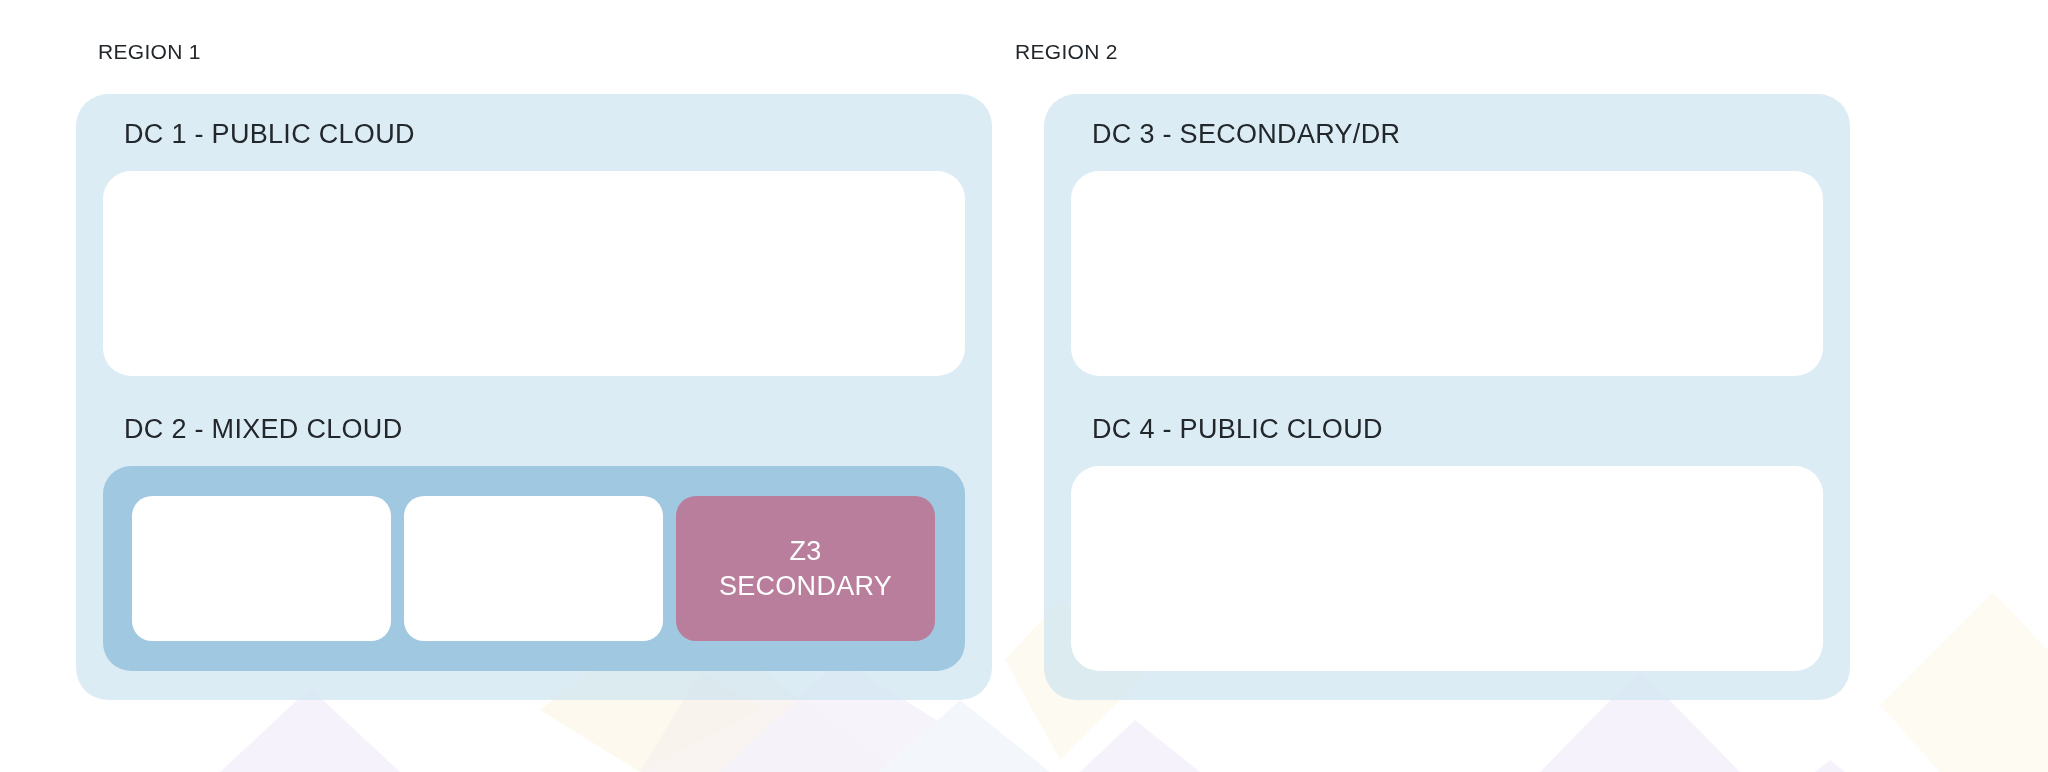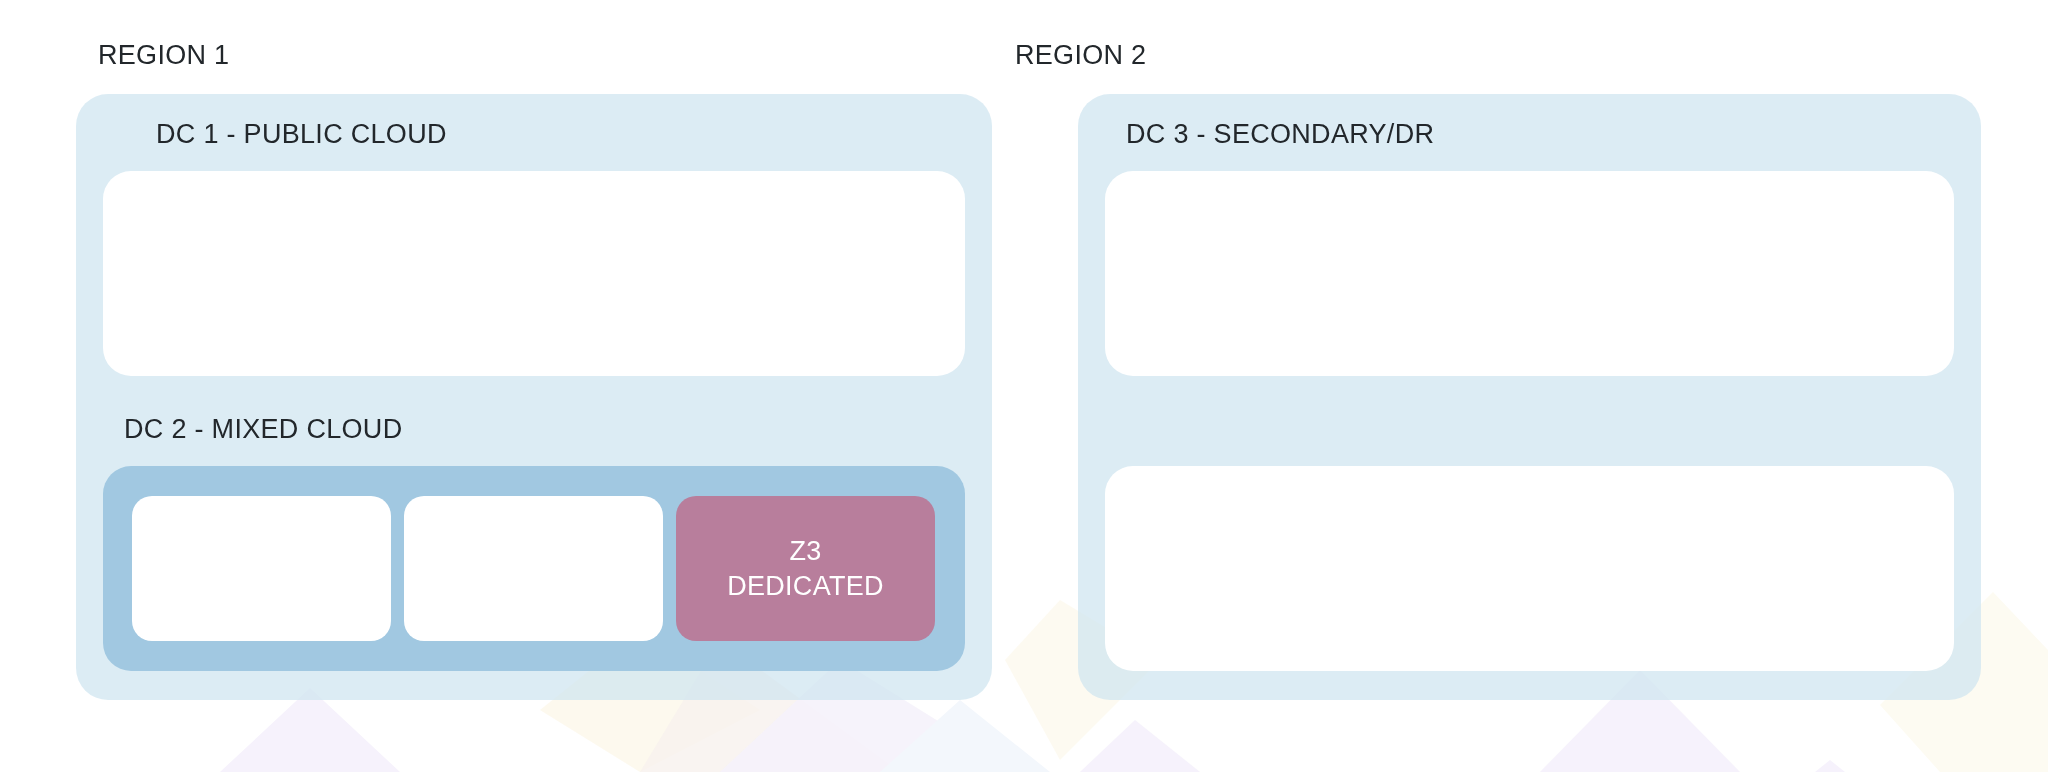--- a/index.html
+++ b/index.html
@@ -4,21 +4,21 @@
 <style>
   html, body { margin: 0; padding: 0; }
   body {
     width: 2048px; height: 772px; position: relative; overflow: hidden;
     background: #ffffff;
     font-family: "Liberation Sans", "DejaVu Sans", sans-serif;
     color: #1f2328;
   }
   .bg-shapes { position: absolute; inset: 0; z-index: 0; pointer-events: none; }
   .region-label {
-    position: absolute; top: 40px; font-size: 27px; letter-spacing: 0.3px;
+    position: absolute; top: 40px; font-size: 21px; letter-spacing: 0.3px;
     color: #22272b; z-index: 2;
   }
   .region {
     position: absolute; top: 94px; height: 606px; border-radius: 32px;
     background: rgba(206, 228, 240, 0.72); z-index: 1;
   }
   .dc-label {
     position: absolute; font-size: 27px; letter-spacing: 0.3px; color: #22272b;
   }
   .dc-box {
@@ -48,39 +48,40 @@
   <polygon points="960,700 1050,772 880,772" fill="#f3f7fc"></polygon>
   <polygon points="1135,720 1200,772 1080,772" fill="#f6f2fc"></polygon>
   <polygon points="1060,600 1160,660 1060,760 1005,660" fill="#fdfaf0" opacity="0.9"></polygon>
   <polygon points="1640,670 1740,772 1540,772" fill="#f6f2fc"></polygon>
   <polygon points="1830,760 1845,772 1815,772" fill="#f6f2fc"></polygon>
   <polygon points="1993,592 2048,650 2048,772 1940,772 1880,705" fill="#fdfbf2"></polygon>
 </svg>
 
 <div class="region-label" style="left:98px;">REGION 1</div>
 <div class="region" style="left:76px; width:916px;">
-  <div class="dc-label" style="left:48px; top:25px;margin-left:32px;">DC 1 - PUBLIC CLOUD</div>
+  <div class="dc-label" style="left:48px; top:25px;">DC 1 - PUBLIC CLOUD</div>
   <div class="dc-box" style="top:77px;"></div>
 
   <div class="dc-label" style="left:48px; top:320px;text-align:right;">DC 2 - MIXED CLOUD</div>
   <div class="dc-mixed" style="top:372px;">
     <div class="zone" style="left:29px;">
       <span class="line"></span>
       <span class="line"></span>
     </div>
     <div class="zone" style="left:301px;">
       <span class="line"></span>
       <span class="line"></span>
     </div>
     <div class="zone dedicated" style="left:573px;">
       <span class="line">Z3</span>
-      <span class="line">DEDICATED</span>
+      <span class="line">SECONDARY</span>
     </div>
   </div>
 </div>
 
 <div class="region-label" style="left:1015px;">REGION 2</div>
-<div class="region" style="left:1078px; width:903px;">
+<div class="region" style="left:1044px; width:806px;">
   <div class="dc-label" style="left:48px; top:25px;">DC 3 - SECONDARY/DR</div>
   <div class="dc-box" style="top:77px;"></div>
 
+  <div class="dc-label" style="left:48px; top:320px;">DC 4 - PUBLIC CLOUD</div>
   <div class="dc-box" style="top:372px;"></div>
 </div>
 
 </body></html>

